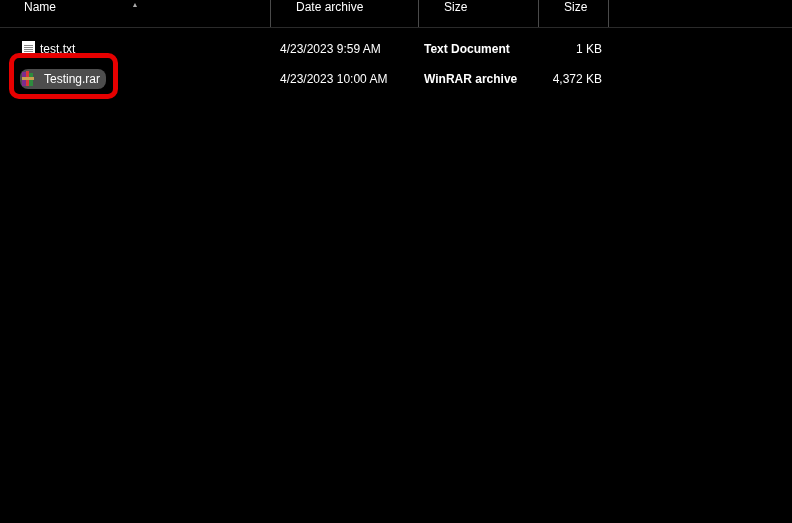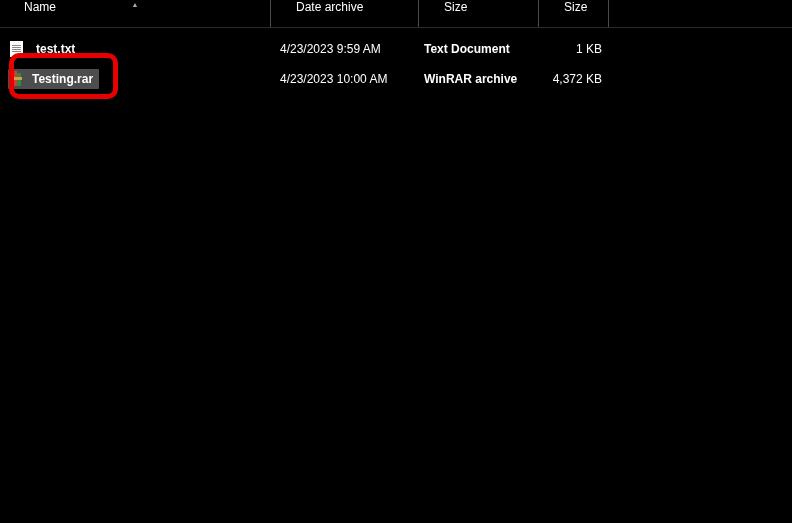--- a/index.html
+++ b/index.html
@@ -54,21 +54,21 @@
       height: 30px;
       align-items: center;
     }
     .cell {
       display: flex;
       align-items: center;
       height: 100%;
       font-size: 12px;
       color: #ffffff;
     }
-    .cell-name { width: 270px; padding-left: 8px; gap: 12px; font-weight: bold; }
+    .cell-name { width: 270px; padding-left: 20px; gap: 4px; }
     .cell-date { width: 148px; padding-left: 10px; text-align: right; }
     .cell-type { width: 120px; padding-left: 6px; font-weight: bold; }
     .cell-size { width: 70px; justify-content: flex-end; padding-right: 6px; }
     .file-icon {
       width: 16px;
       height: 16px;
       display: flex;
       align-items: center;
       justify-content: center;
       flex-shrink: 0;
@@ -122,21 +122,21 @@
       position: absolute;
       left: 0;
       top: 6px;
       width: 12px;
       height: 3px;
       background: #c9a050;
     }
     .selected-file {
       background: #4d4d4d;
       padding: 2px 6px 2px 2px;
-      border-radius: 1px;
+      border-radius: 8px;
       display: flex;
       align-items: center;
       gap: 6px;
     }
     .highlight-box {
       position: absolute;
       left: 9px;
       top: 53px;
       width: 109px;
       height: 46px;

